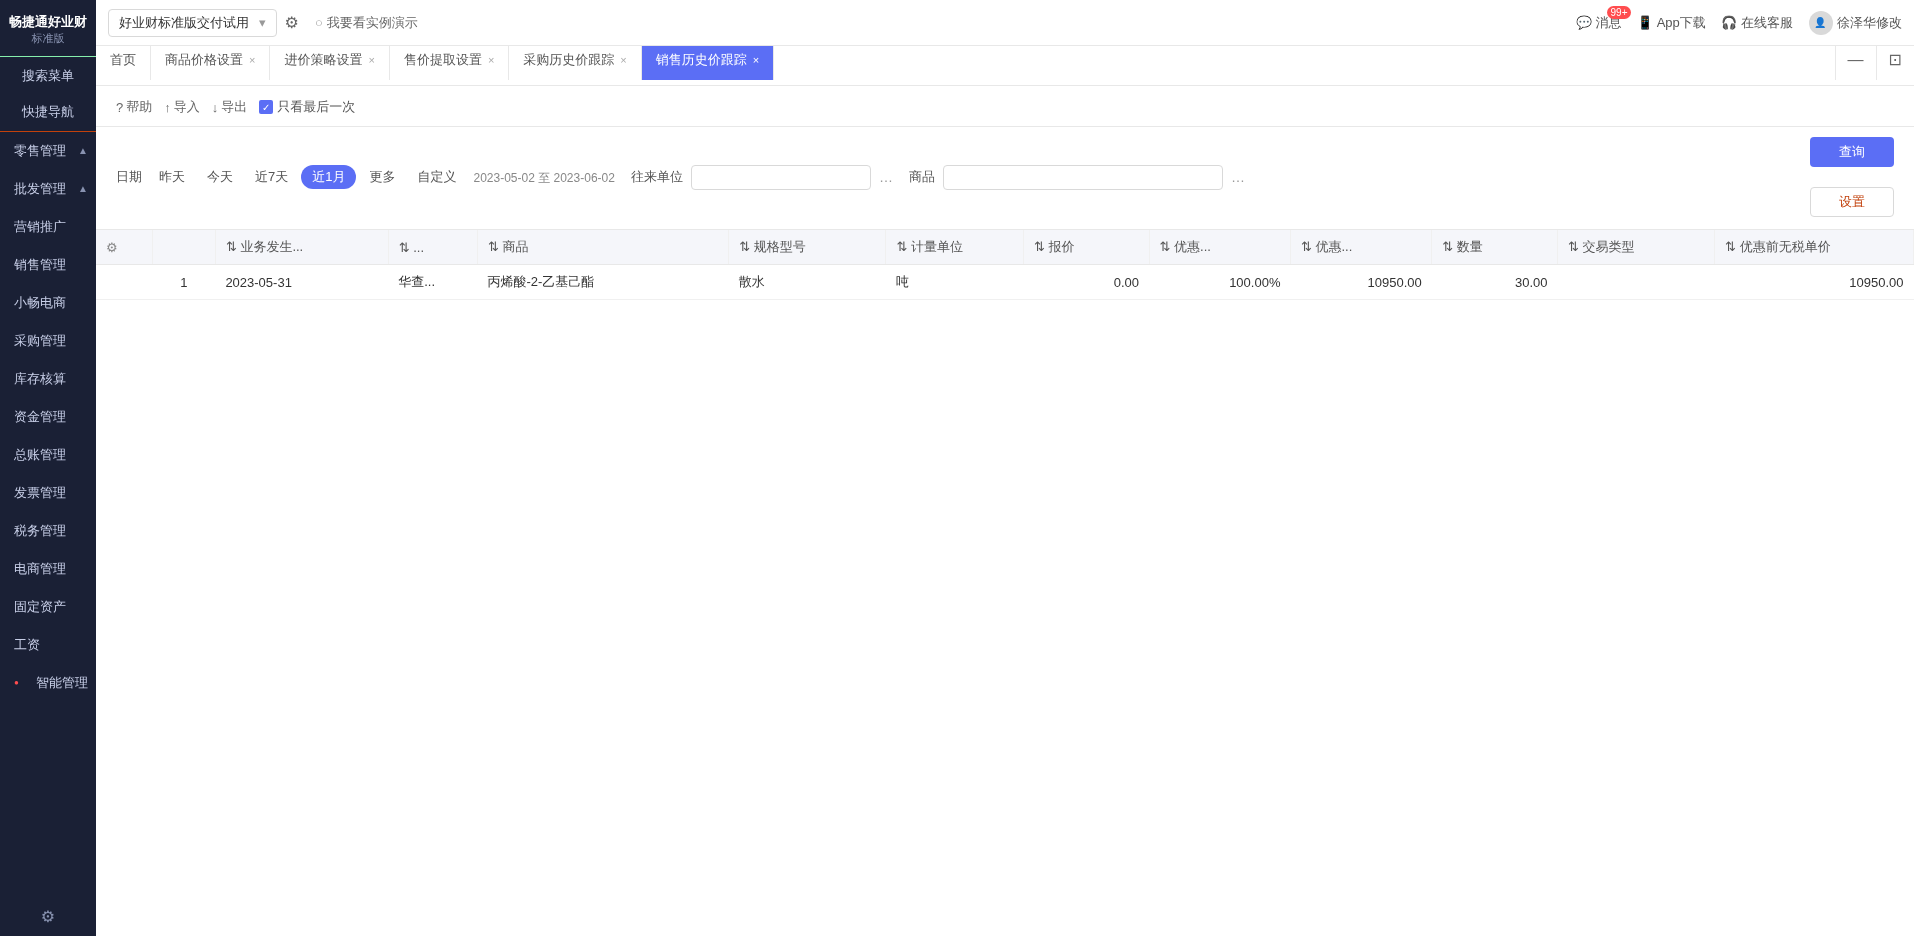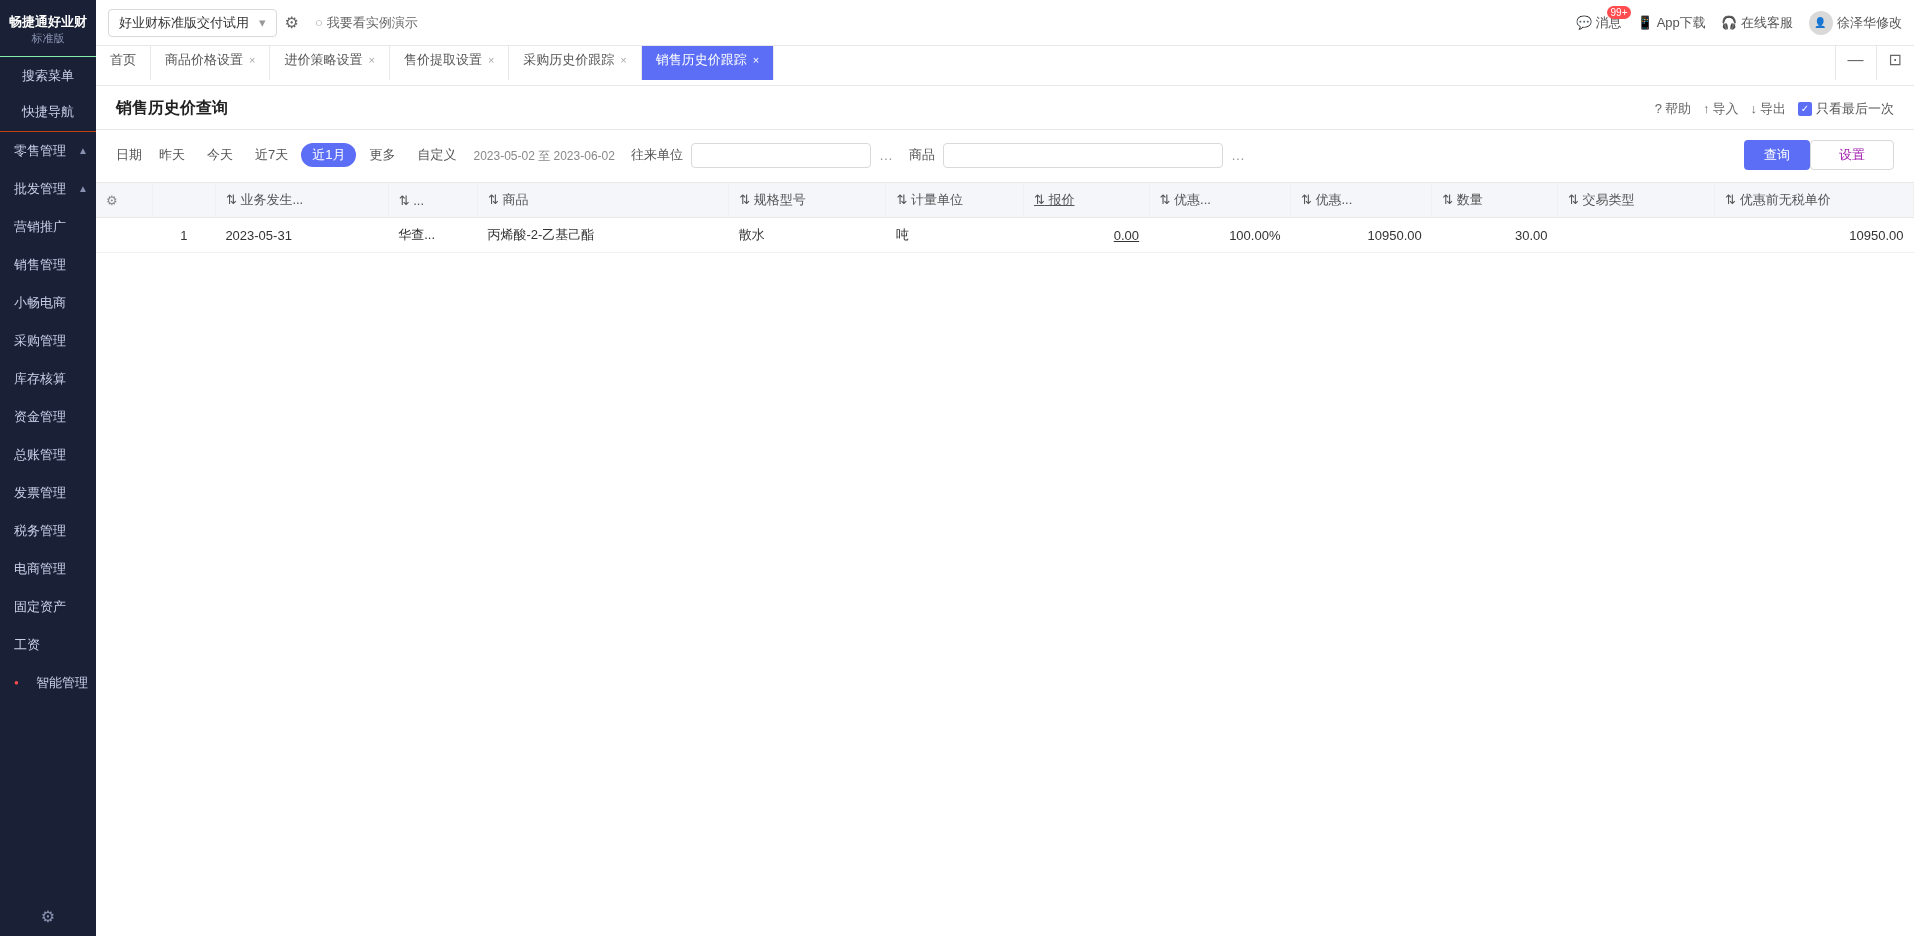--- a/index.html
+++ b/index.html
@@ -63,38 +63,38 @@
     .filter-row { display: flex; align-items: center; gap: 16px; flex-wrap: wrap; }
     .filter-group { display: flex; align-items: center; gap: 8px; }
     .filter-label { color: #555; font-size: 13px; white-space: nowrap; }
     .date-options { display: flex; align-items: flex-end; gap: 4px; }
     .date-btn { padding: 2px 8px; border-radius: 3px; font-size: 13px; color: #555; cursor: pointer; border: 1px solid transparent; }
     .date-btn.active { background: #5b6ef5; color: #fff; border-radius: 12px; padding: 2px 10px; }
     .date-range { font-size: 12px; color: #888; margin-top: 2px; }
     .filter-input { border: 1px solid #d9d9d9; border-radius: 4px; padding: 4px 8px; font-size: 13px; color: #333; width: 200px; outline: none; }
     .filter-dots { color: #999; cursor: pointer; font-size: 14px; }
     .btn-query { background: #5b6ef5; color: #fff; border: none; border-radius: 4px; padding: 6px 20px; font-size: 13px; cursor: pointer; white-space: nowrap; }
-    .btn-setting { background: #fff; color: #a21caf; border: 1px solid #d9d9d9; border-radius: 4px; padding: 5px 28px; font-size: 13px; cursor: pointer; white-space: nowrap; }
+    .btn-setting { background: #fff; color: #c2410c; border: 1px solid #d9d9d9; border-radius: 4px; padding: 5px 28px; font-size: 13px; cursor: pointer; white-space: nowrap; }
 
     
     .table-area { flex: 1; background: #fff; margin: 0; overflow: auto; }
     .data-table { width: 100%; border-collapse: collapse; font-size: 13px; }
     .data-table th { background: #f5f6fa; color: #555; padding: 8px 10px; text-align: left; border-bottom: 1px solid #e8e8e8; border-right: 1px solid #f0f0f0; white-space: nowrap; font-weight: 500; }
     .data-table td { padding: 8px 10px; border-bottom: 1px solid #f0f0f0; color: #333; white-space: nowrap; }
     .th-gear { width: 36px; text-align: center; }
     .gear-icon { color: #888; cursor: pointer; }
     .row-num { color: #888; text-align: center; }
 
     .col-actions { width: 36px; }
     .col-date { width: 110px; }
     .col-dots { width: 30px; }
     .col-product { width: 160px; }
     .col-spec { width: 100px; }
     .col-unit { width: 80px; }
-    .col-price { width: 80px; text-align: right; text-decoration: underline; }
+    .col-price { width: 80px; text-align: right; }
     .col-discount1 { width: 90px; text-align: right; }
     .col-discount2 { width: 90px; text-align: right; }
     .col-qty { width: 80px; text-align: right; }
     .col-trade { width: 100px; }
     .col-notax { width: 120px; text-align: right; }
 
     .text-right { text-align: right; }
     .text-center { text-align: center; }
   </style>
 </head>
@@ -220,21 +220,20 @@
     <div class="tab-spacer"></div>
     <div class="tab-window-controls">
       <div class="tab-win-btn">—</div>
       <div class="tab-win-btn">⊡</div>
     </div>
   </div>
 
   <div class="page">
 
     <div class="page-header">
-      <div class="page-title">销售历史价查询</div>
       <div class="page-actions">
         <div class="action-link">
           <span>?</span>
           <span>帮助</span>
         </div>
         <div class="action-link">
           <span>↑</span>
           <span>导入</span>
         </div>
         <div class="action-link">
@@ -268,21 +267,21 @@
           <input class="filter-input" type="text" value="" placeholder="" style="width: 180px;">
           <span class="filter-dots">…</span>
         </div>
 
         <div class="filter-group">
           <span class="filter-label">商品</span>
           <input class="filter-input" type="text" value="" placeholder="" style="width: 280px;">
           <span class="filter-dots">…</span>
         </div>
 
-        <div style="display:flex; flex-direction:row; gap:0; margin-left:auto;">
+        <div style="display:flex; flex-direction:column; gap:20px; margin-left:auto;">
           <button class="btn-query">查询</button>
           <button class="btn-setting">设置</button>
         </div>
       </div>
     </div>
 
     <div class="table-area">
       <table class="data-table">
         <thead>
           <tr>

